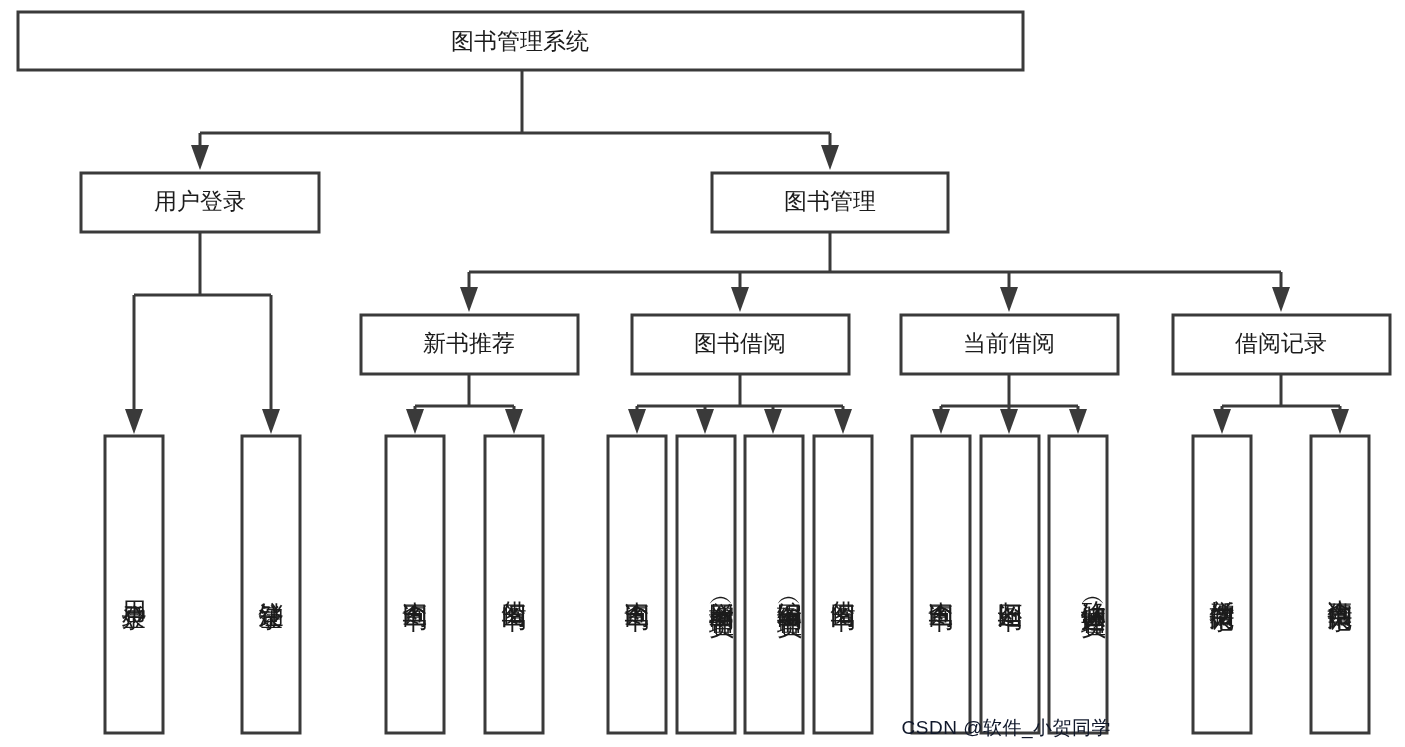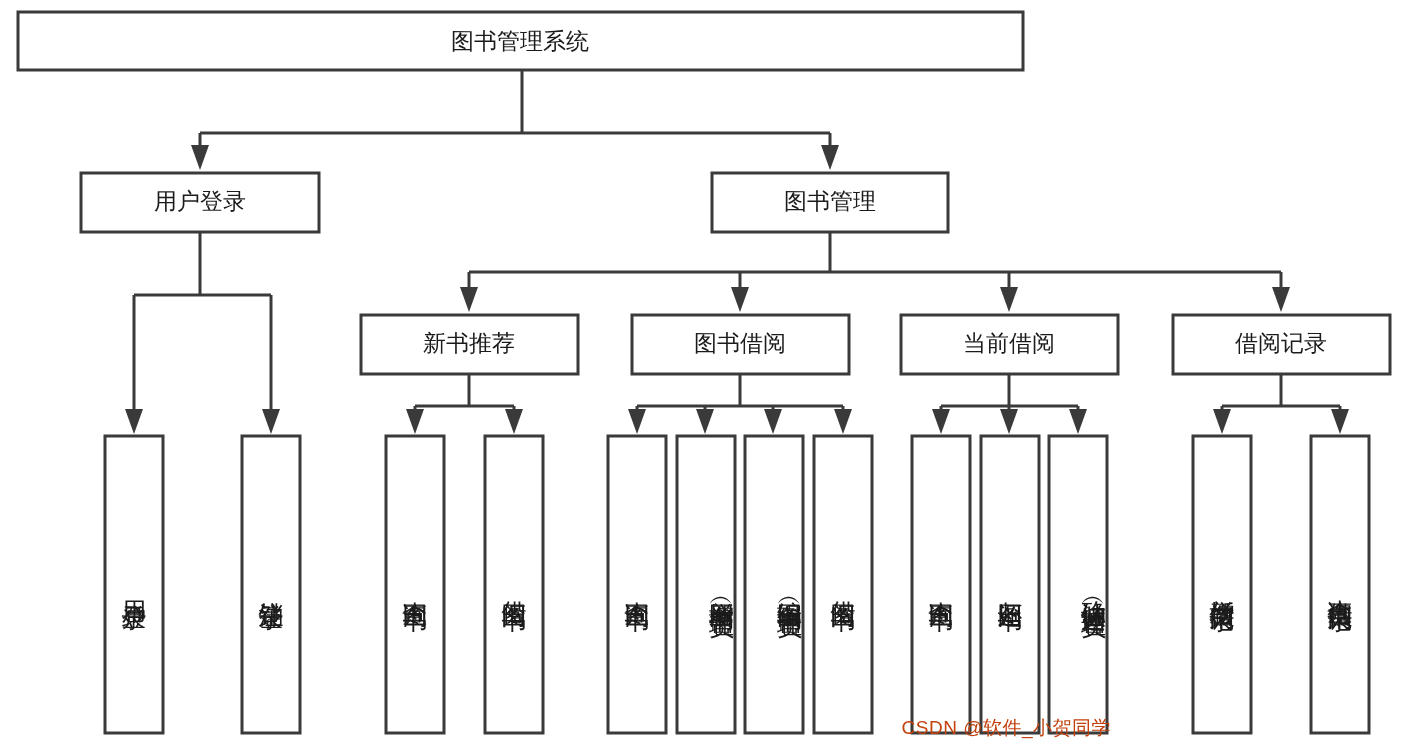--- a/index.html
+++ b/index.html
@@ -63,21 +63,21 @@
     color: #1b1b1b;
     white-space: nowrap;
     pointer-events: none;
   }
   .watermark {
     position: absolute;
     right: 6px;
     bottom: 6px;
     font-family: "Liberation Sans", "DejaVu Sans", sans-serif;
     font-size: 19px;
-    color: #c2410c;
+    color: #0f172a;
     letter-spacing: 0.5px;
     white-space: nowrap;
   }
 </style>
 </head>
 <body>
 
 <div id="diagram-root">
 
   <svg class="flow" viewBox="0 0 1405 747" xmlns="http://www.w3.org/2000/svg">

